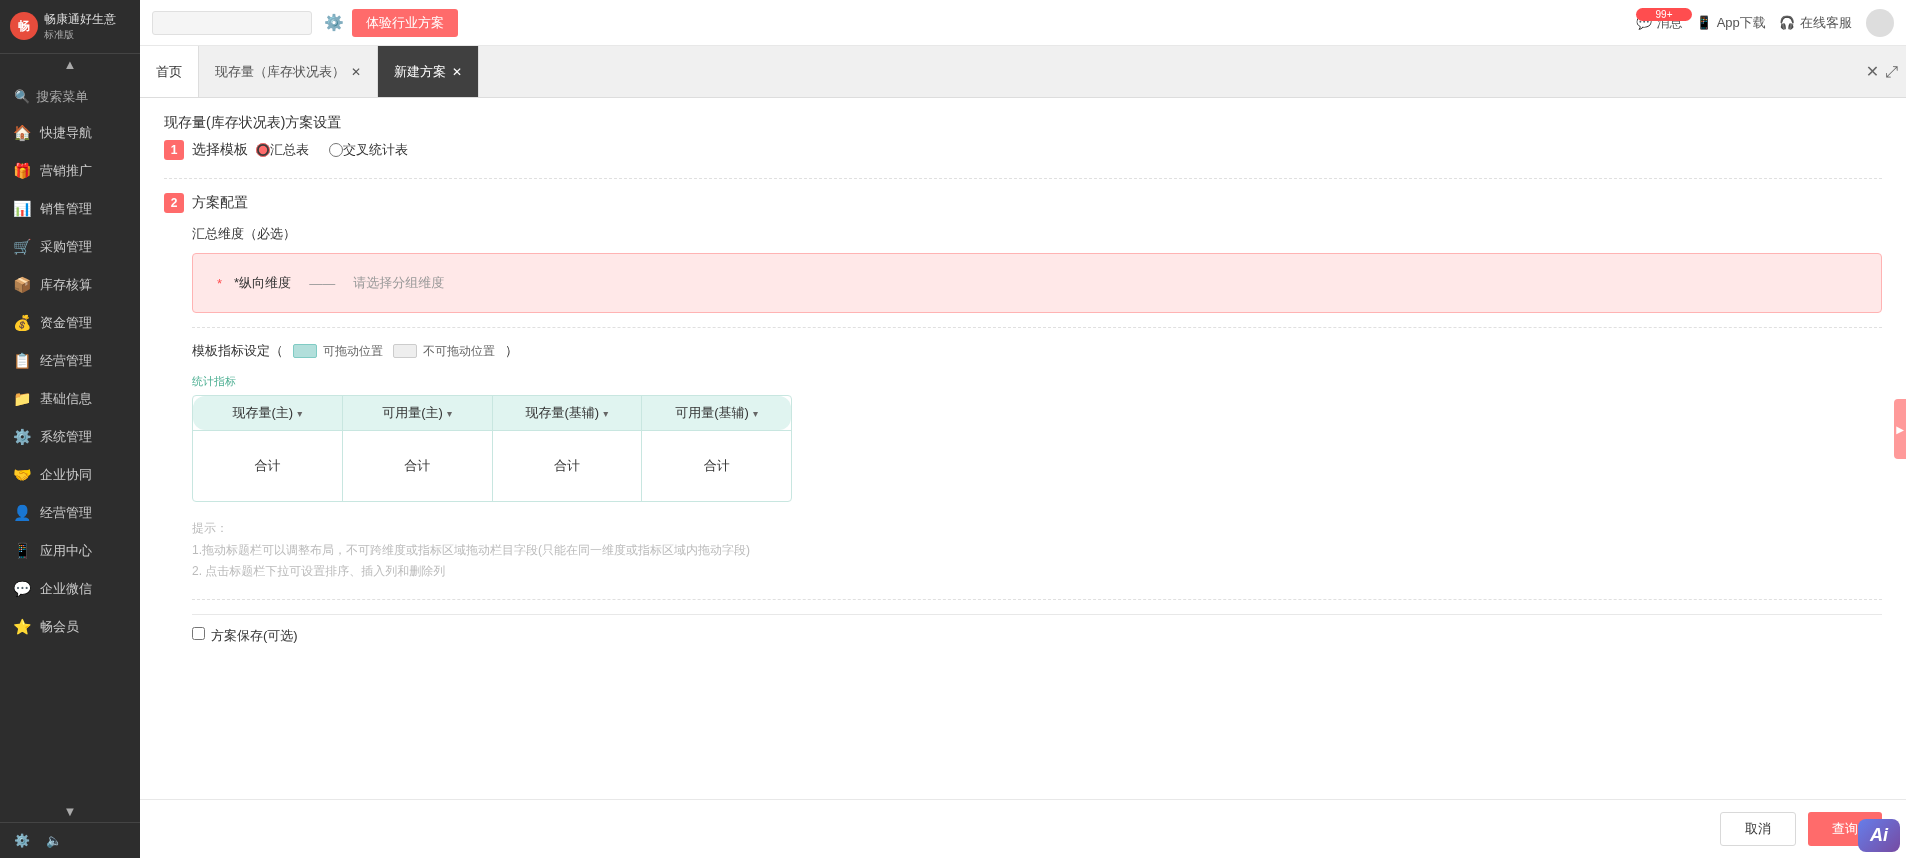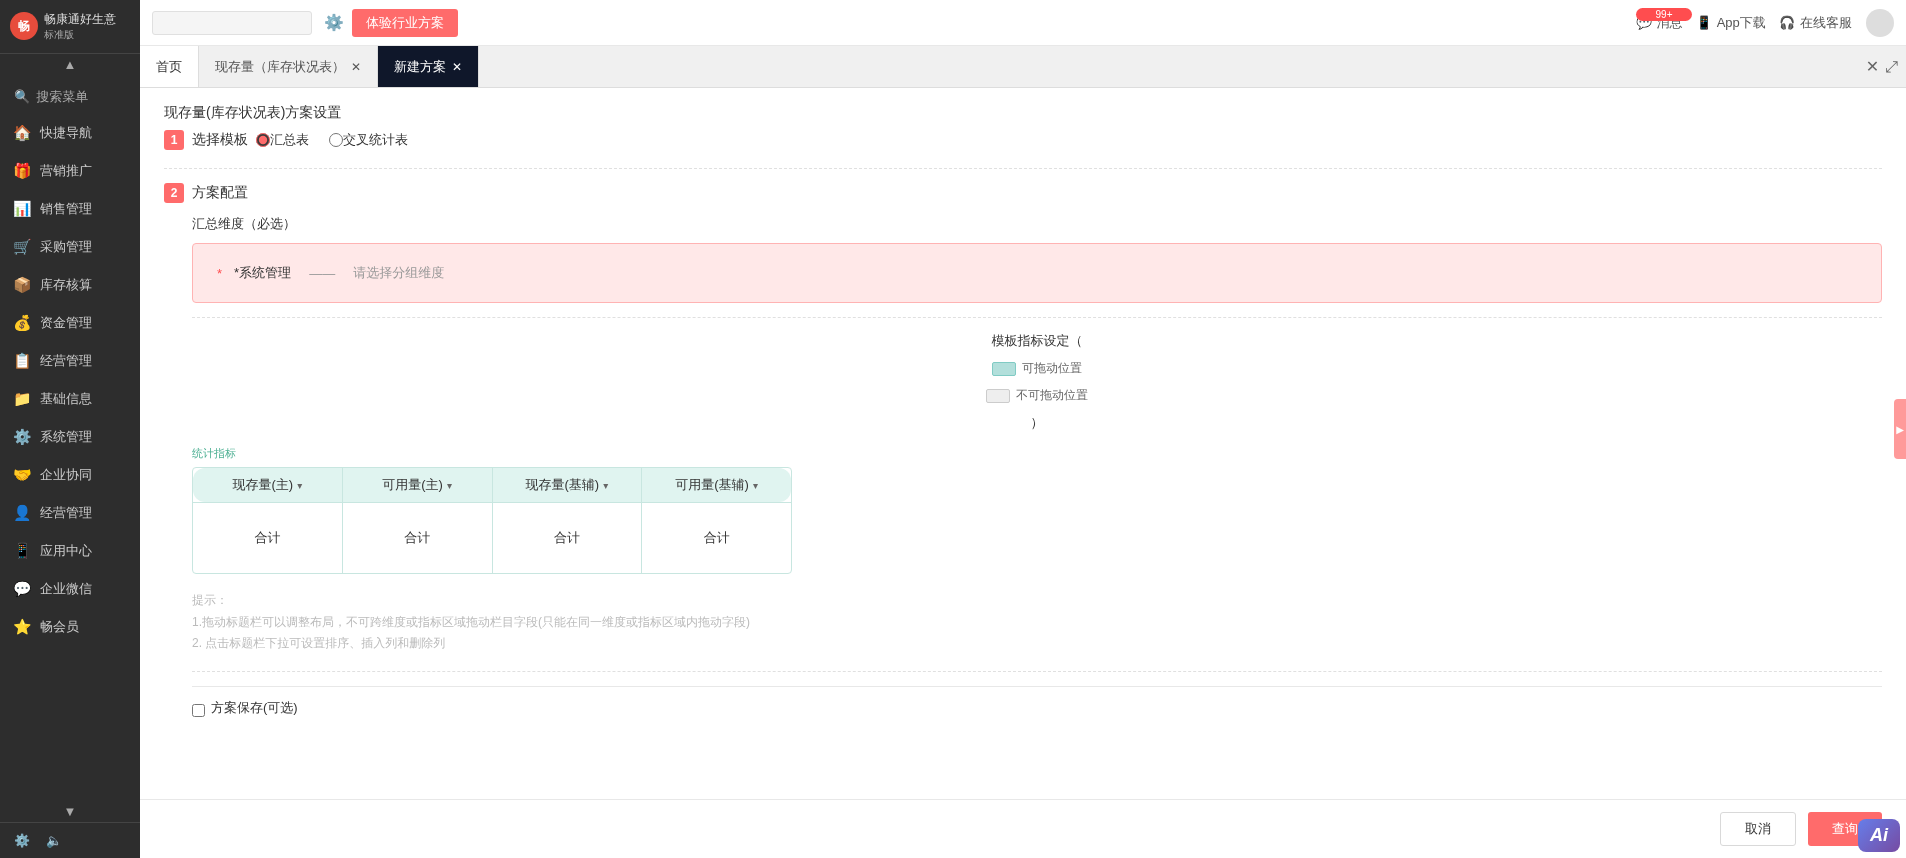--- a/index.html
+++ b/index.html
@@ -100,34 +100,34 @@
     .topbar-avatar { width: 28px; height: 28px; background: #ddd; border-radius: 50%; }
 
     
     .tabs-bar {
       background: #f0f0f0;
       display: flex;
       align-items: center;
       border-bottom: 1px solid #ddd;
       padding: 0;
       flex-shrink: 0;
-      height: 42px;
+      height: 52px;
     }
     .tab {
       display: flex; align-items: center; gap: 4px;
       padding: 0 16px;
       height: 100%;
       font-size: 13px;
       cursor: pointer;
       border-right: 1px solid #ddd;
       color: #555;
       background: #f0f0f0;
     }
     .tab.active {
-      background: #0f172a;
+      background: #404040;
       color: white;
     }
     .tab-close { font-size: 12px; cursor: pointer; margin-left: 2px; }
     .tab-home { background: #fff; color: #333; }
     .tabs-actions { margin-left: auto; display: flex; align-items: center; padding: 0 8px; gap: 6px; color: #666; }
 
     
     .content-area {
       flex: 1;
       overflow-y: auto;
@@ -173,21 +173,21 @@
       align-items: center;
       gap: 12px;
     }
     .required-star { color: #ff4d4f; }
     .dimension-label { color: #333; font-size: 13px; }
     .dimension-dash { color: #999; margin: 0 6px; }
     .dimension-placeholder { color: #999; font-size: 13px; }
 
     
     .template-settings { margin-bottom: 14px; }
-    .template-settings-label { font-size: 13px; color: #333; margin-bottom: 8px; display: flex; align-items: center; gap: 10px; flex-direction: column; }
+    .template-settings-label { font-size: 13px; color: #333; margin-bottom: 8px; display: flex; align-items: center; gap: 10px; }
     .indicator-legend { display: flex; align-items: center; gap: 6px; font-size: 12px; color: #666; }
     .legend-box {
       width: 24px; height: 14px;
       border-radius: 2px;
       display: inline-block;
     }
     .legend-draggable { background: #b2dfdb; border: 1px solid #80cbc4; }
     .legend-fixed { background: #eee; border: 1px solid #ccc; }
 
     
@@ -219,21 +219,21 @@
       border-right: 1px solid #c8e6e0;
       border-top: 1px solid #c8e6e0;
     }
     .stats-cell:last-child { border-right: none; }
 
     
     .tips-section { margin: 16px 0; color: #bbb; font-size: 12px; line-height: 1.8; }
 
     
     .save-row {
-      display: flex; align-items: flex-end; gap: 6px;
+      display: flex; align-items: flex-start; gap: 6px;
       font-size: 13px; color: #333;
       border-top: 1px solid #e8e8e8;
       padding: 12px 0 0 0;
       margin-top: 10px;
     }
 
     
     .footer-bar {
       background: #fff;
       border-top: 1px solid #e8e8e8;
@@ -438,21 +438,21 @@
 
     <div class="step-section">
       <div class="step-header">
         <div class="step-num">2</div>
         <span class="step-label">方案配置</span>
       </div>
       <div class="step-body">
         <div class="section-label">汇总维度（必选）</div>
         <div class="dimension-box">
           <span class="required-star">*</span>
-          <span class="dimension-label">*系统管理</span>
+          <span class="dimension-label">*纵向维度</span>
           <span class="dimension-dash">——</span>
           <span class="dimension-placeholder">请选择分组维度</span>
         </div>
 
         <hr class="divider">
 
         <div class="template-settings">
           <div class="template-settings-label">
             <span>模板指标设定（</span>
             <span class="indicator-legend">

